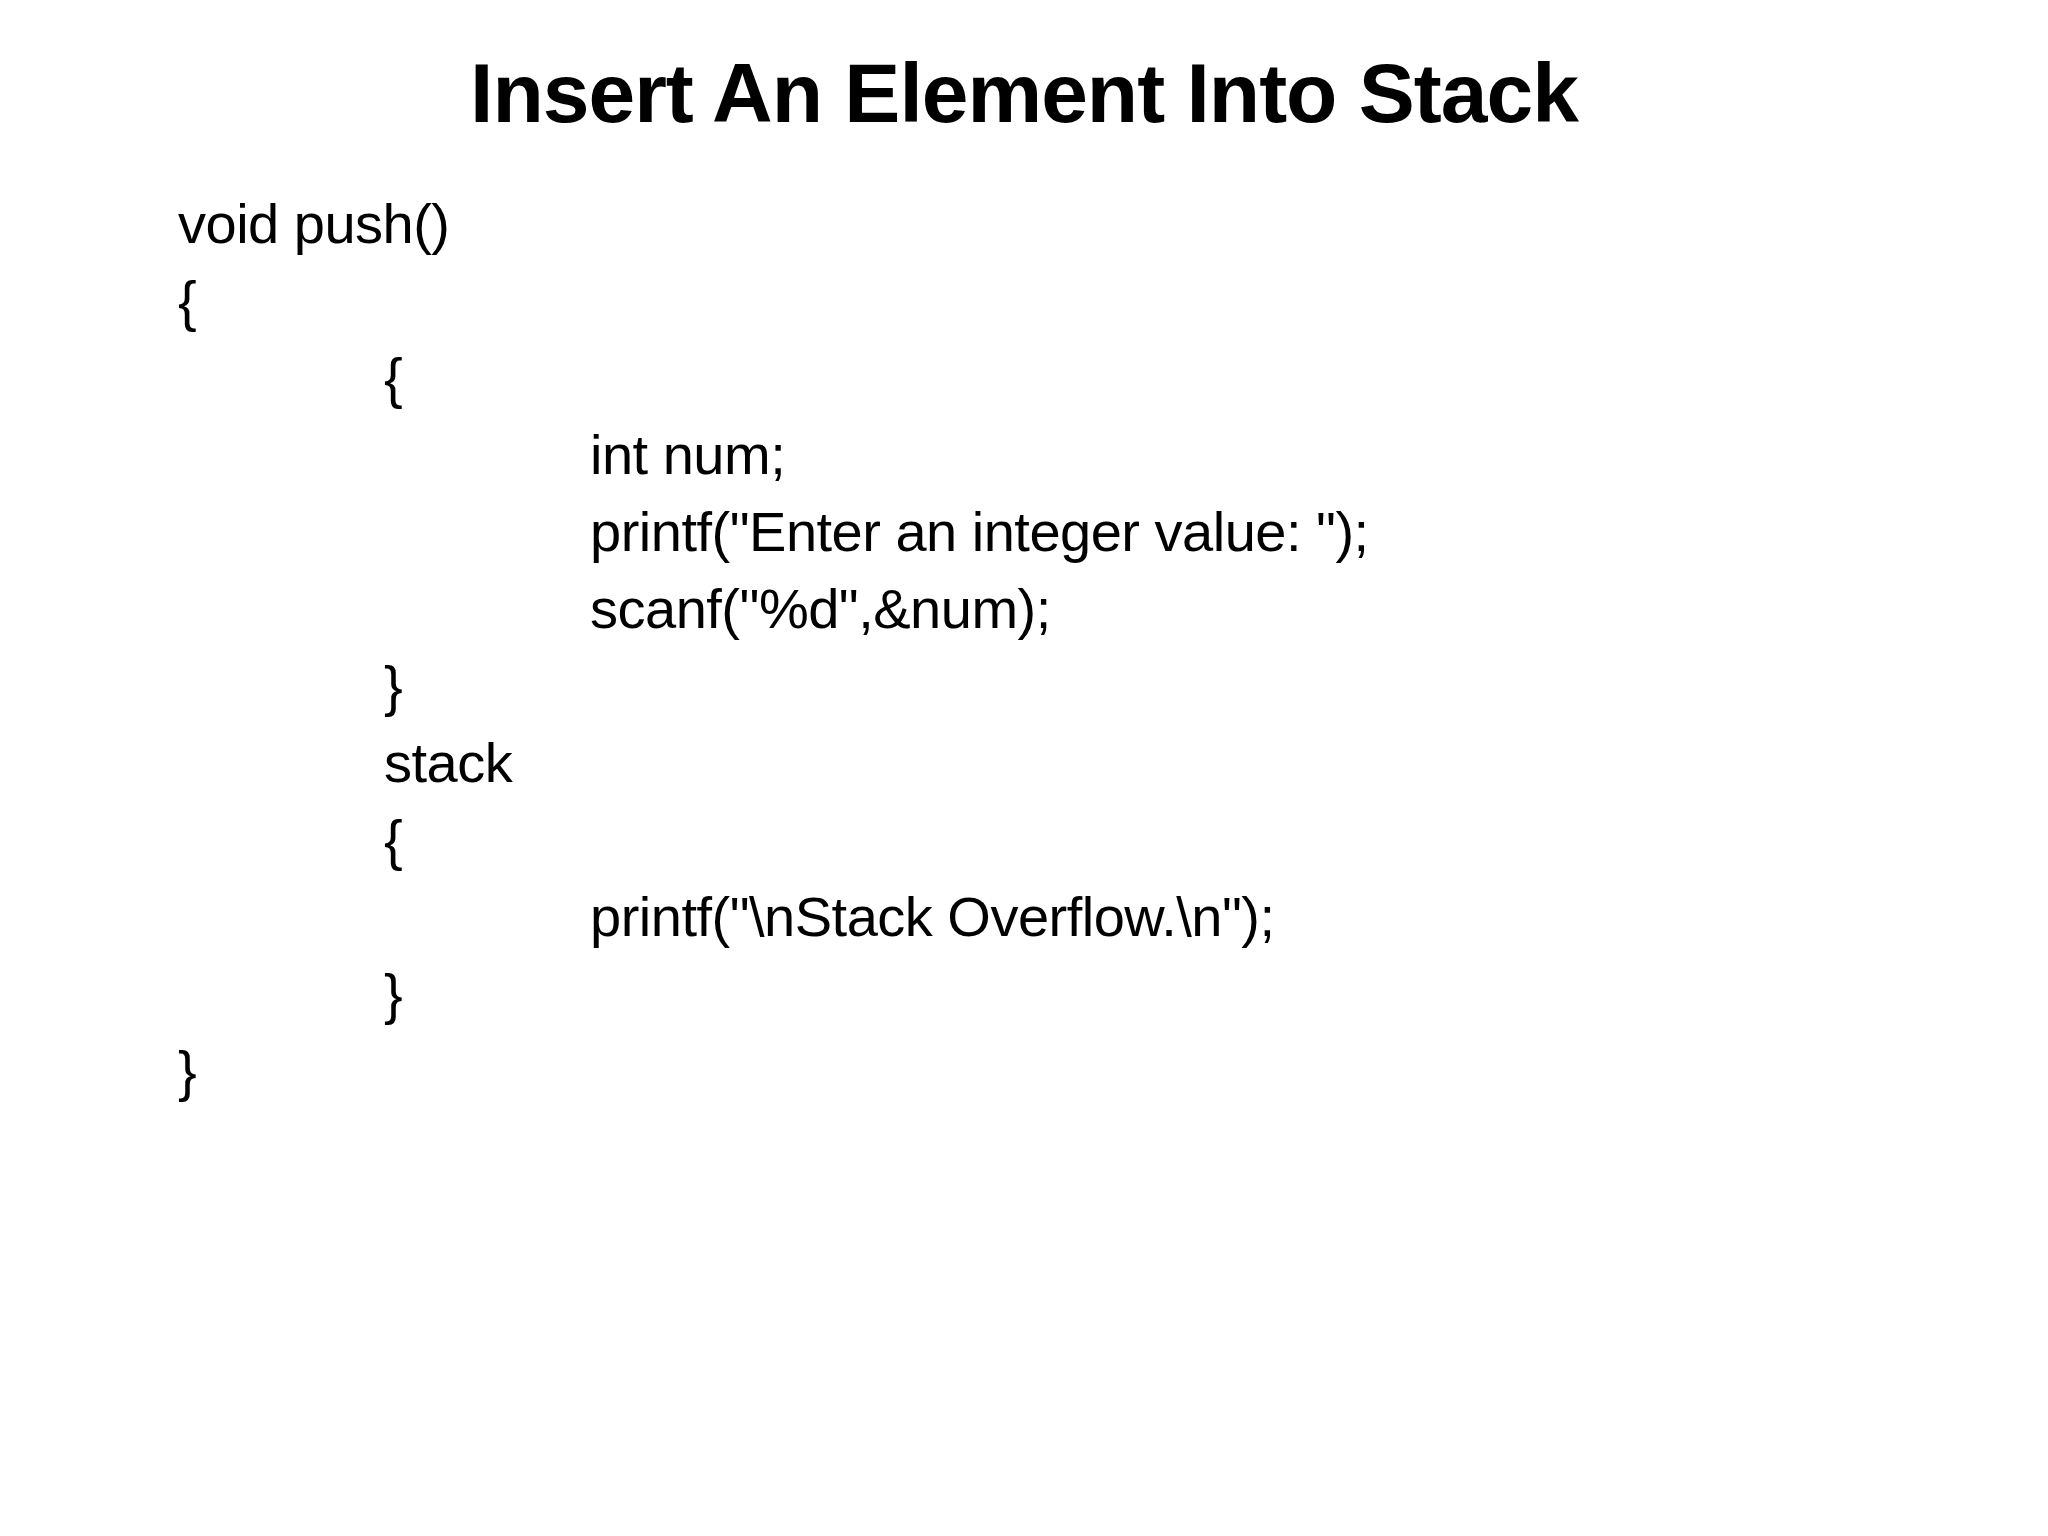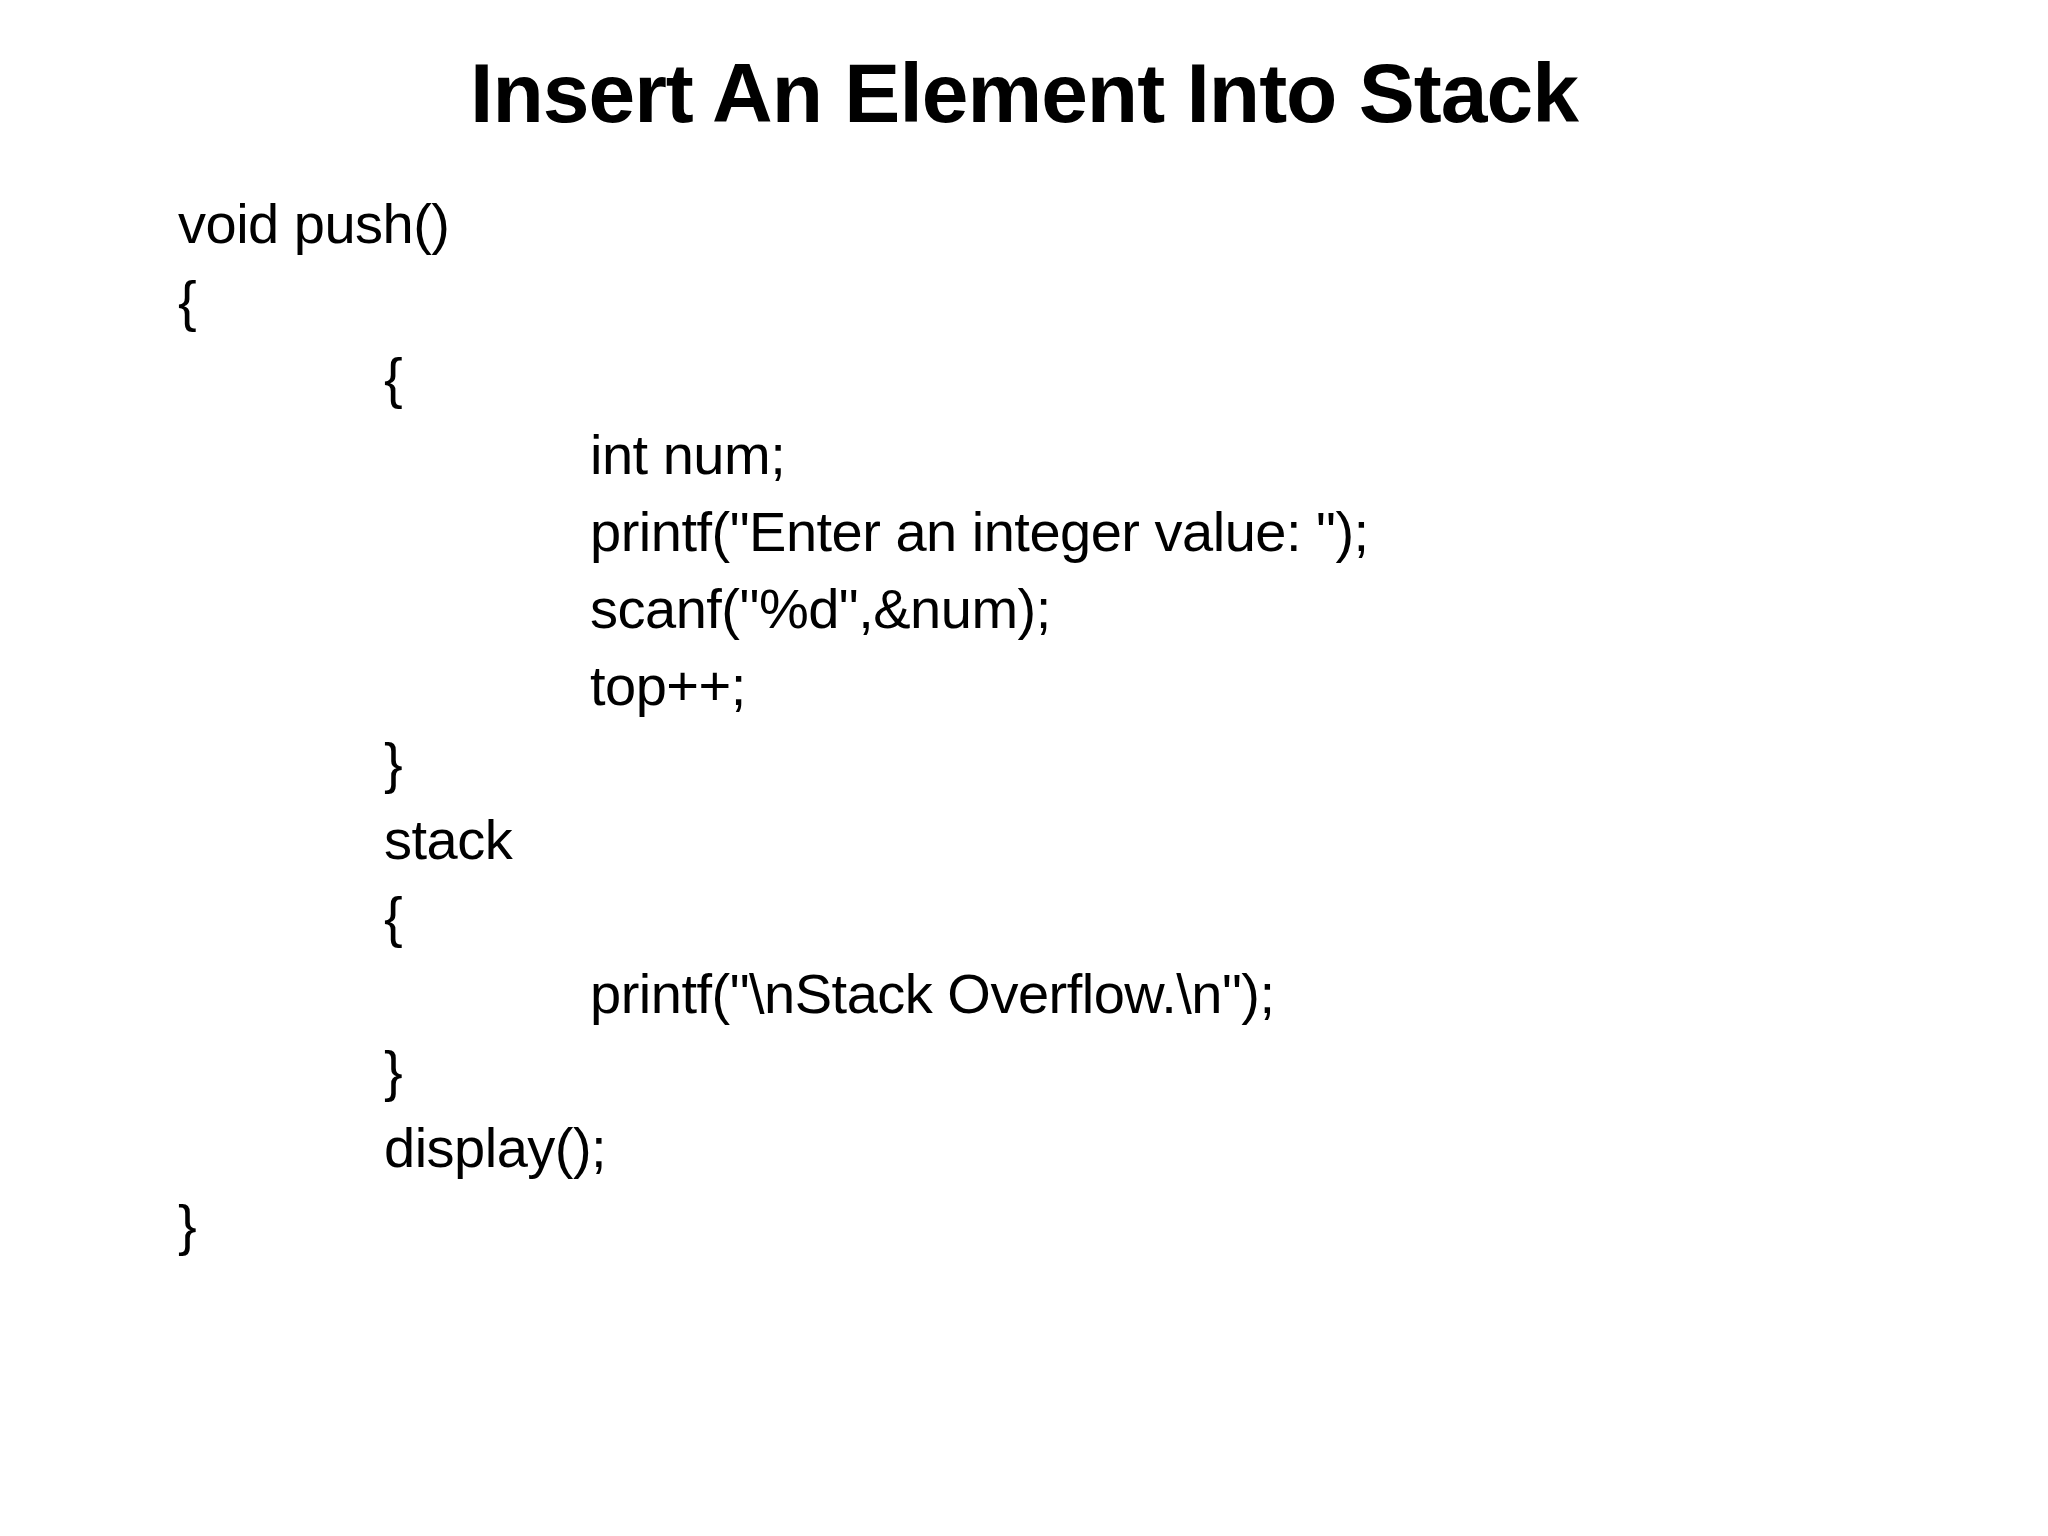--- a/index.html
+++ b/index.html
@@ -42,22 +42,20 @@
 
 <div class="slide">
   <h1 class="slide-title">Insert An Element Into Stack</h1>
   <div class="code-block" id="code-block">
       <div class="code-line indent-0">void push()</div>
       <div class="code-line indent-0">{</div>
       <div class="code-line indent-1">{</div>
       <div class="code-line indent-2">int num;</div>
       <div class="code-line indent-2">printf("Enter an integer value: ");</div>
       <div class="code-line indent-2">scanf("%d",&amp;num);</div>
-      <div class="code-line indent-2">top++;</div>
       <div class="code-line indent-1">}</div>
       <div class="code-line indent-1">stack</div>
       <div class="code-line indent-1">{</div>
       <div class="code-line indent-2">printf("\nStack Overflow.\n");</div>
       <div class="code-line indent-1">}</div>
-      <div class="code-line indent-1">display();</div>
       <div class="code-line indent-0">}</div>
     </div>
 </div>
 
 </body></html>

